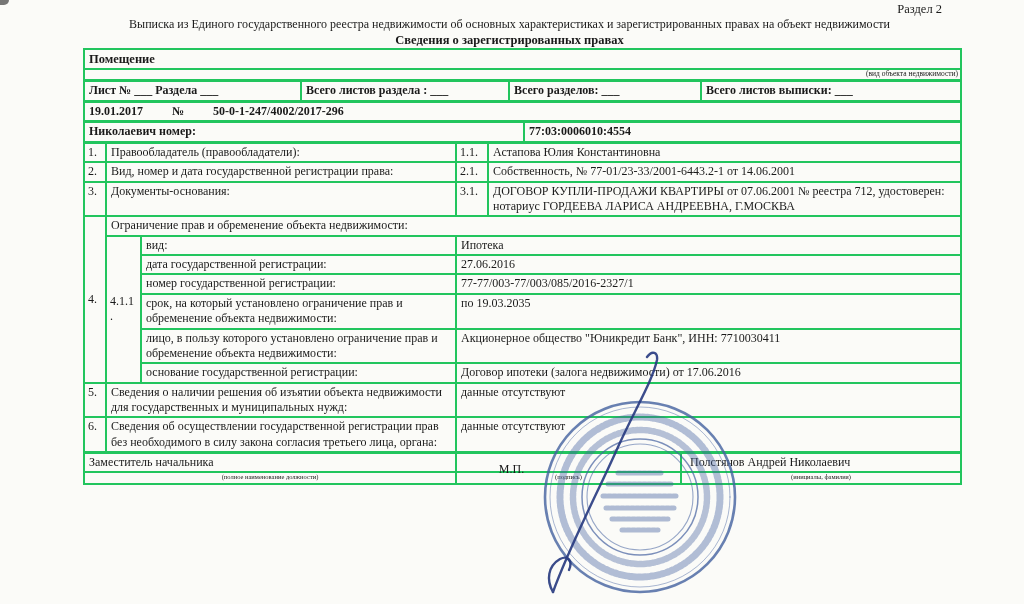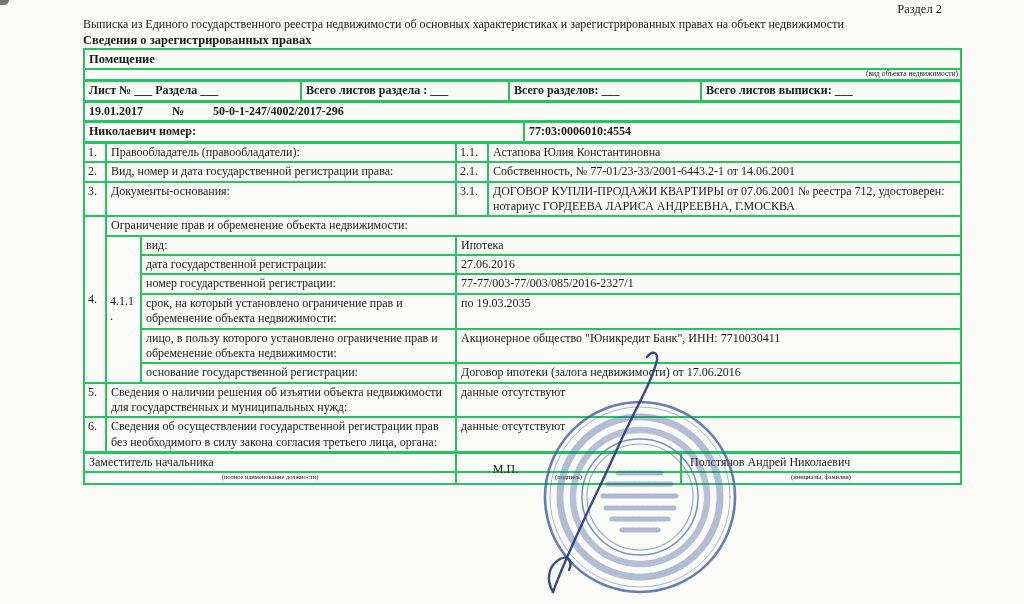--- a/index.html
+++ b/index.html
@@ -3,39 +3,39 @@
 <meta charset="utf-8">
 <style>
   * { margin:0; padding:0; box-sizing:border-box; }
   html,body { width:1024px; height:604px; background:#ffffff; }
   .page {
     position:relative; width:1024px; height:604px; overflow:hidden;
     background:#fbfbf8; font-family:"Liberation Serif", serif; color:#1a1a1a;padding-left:48px;
   }
   .scan-speck { position:absolute; left:0; top:0; width:9px; height:5px; background:#4a4a4a; opacity:.75; border-bottom-right-radius:5px; }
   .section-label { position:absolute; top:2px; right:82px; font-size:12.5px; }
-  .titles { position:absolute; top:17px; left:83px; width:879px; text-align:left; }
+  .titles { position:absolute; top:17px; left:70px; width:879px; text-align:center; }
   .title1 { font-size:12px; }
   .title2 { font-size:12.5px; font-weight:bold; margin-top:1px; }
   .doc { position:absolute; top:48px; left:83px; width:879px; }
   .doc table { width:100%; border-collapse:collapse; table-layout:fixed; margin-top:-1px; }
   .doc table.first { margin-top:0; }
   td { border:2px solid #22c55e; font-size:12px; padding:1px 4px; vertical-align:top; line-height:1.28; word-wrap:break-word; }
   .obj-row td { font-weight:bold; font-size:12.5px; height:18px; }
   .caption-row td { font-size:7.5px; text-align:right; padding:0 2px 1px; line-height:1.1; height:11px; }
   .sheets-row td { font-weight:bold; height:17px; white-space:nowrap; overflow:hidden;margin-top:15px; }
   .reg-row td { font-weight:bold; height:18px; }
   .reg-row .sp { margin-right:26px; }
   .cad-row td { font-weight:bold; height:20px; }
   .num-cell { padding-left:3px; }
   .mid { vertical-align:middle; }
   .h19 td { height:19px; }
   .foot-name td { height:17px; }
   .foot-cap td { font-size:6.5px; text-align:center; height:12px; line-height:1.1; padding:0; }
-  .mp { position:absolute; top:462px; left:83px; width:845px; text-align:center; font-size:12px; }
+  .mp { position:absolute; top:462px; left:89px; width:845px; text-align:center; font-size:12px; }
   .stamp { position:absolute; left:540px; top:398px; width:205px; height:206px; filter:blur(.3px); }
   .signature { position:absolute; left:470px; top:330px; width:260px; height:274px; }
 </style>
 </head>
 <body>
 
 <div class="page">
 
   <div class="scan-speck"></div>
 

